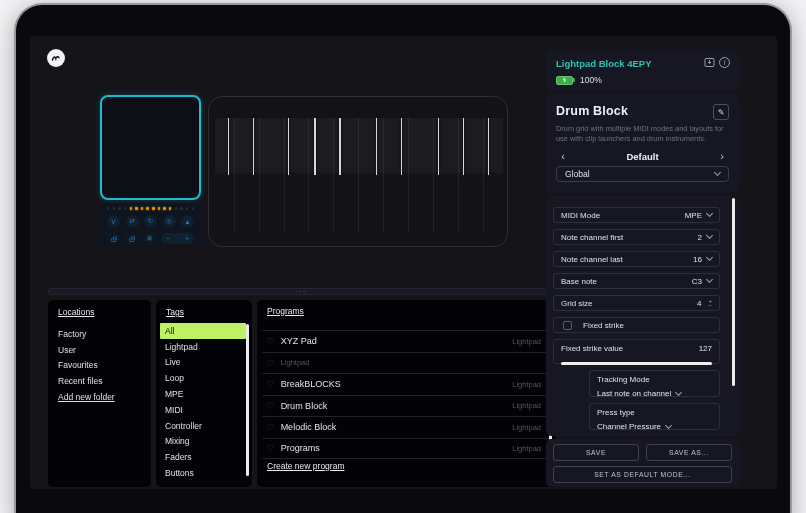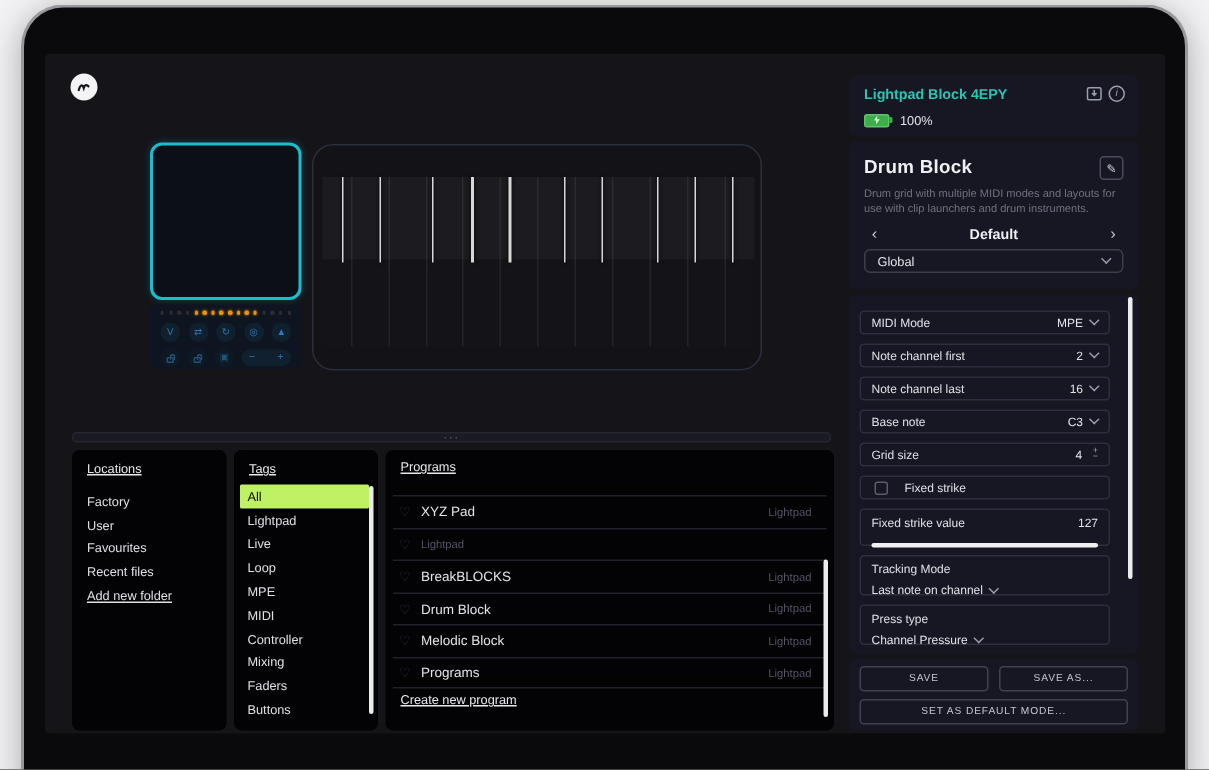--- a/index.html
+++ b/index.html
@@ -67,21 +67,21 @@
   .prog-list { position:absolute; left:5px; right:5px; top:30px; }
   .prog-row { height:21.5px; display:flex; align-items:center; border-top:1px solid #20212b; padding:0 10px 0 4px; }
   .prog-row:last-of-type { border-bottom:1px solid #20212b; }
   .heart { color:#3c3c49; font-size:8.5px; margin-right:7px; }
   .prog-name { font-size:9px; color:#e3e4e9; flex:1; }
   .prog-tag { font-size:7.5px; color:#555366; }
   .prog-action { position:absolute; left:10px; top:161px; font-size:8.5px; color:#e8e9ee; text-decoration:underline; }
   .prog-scroll { position:absolute; right:4px; top:73px; width:3.5px; height:105px; background:#ececec; border-radius:2px; }
 
   
-  .rcard { position:absolute; left:536px; width:193px; background:#161722; border-radius:5px; }
+  .rcard { position:absolute; left:516px; width:193px; background:#161722; border-radius:5px; }
   .rcard1 { top:14px; height:41px; padding:8px 10px; }
   .device-name { font-size:9.5px; font-weight:bold; color:#2cc5b2; }
   .batt-row { display:flex; align-items:center; margin-top:6px; gap:7px; }
   .battery { width:17px; height:9px; background:#3fae4a; border:1px solid #5dc468; border-radius:2px;
     position:relative; display:flex; align-items:center; justify-content:center; }
   .battery::after { content:""; position:absolute; right:-3px; width:2px; height:4px; background:#3fae4a; border-radius:0 1px 1px 0; }
   .bolt { width:4px; height:6px; background:#eafbe9; clip-path:polygon(60% 0,0 55%,45% 55%,35% 100%,100% 42%,52% 42%); }
   .batt-label { font-size:8.5px; color:#e3e4e9; }
   .r1-icons { position:absolute; right:9px; top:7px; display:flex; gap:4px; align-items:center; }
   .info-icon { width:11px; height:11px; border:1px solid #9aa0ae; border-radius:50%;
@@ -108,21 +108,21 @@
   .ctrl-rows { display:flex; flex-direction:column; gap:6px; }
   .ctrl-row { border:1px solid #2c2f3d; border-radius:3px; height:16px;
     display:flex; align-items:center; padding:0 7px; gap:5px; }
   .ctrl-label { flex:1; font-size:8px; color:#dfe0e6; }
   .ctrl-value { font-size:8px; color:#e3e4e9; }
   .stepper { display:flex; flex-direction:column; align-items:center; line-height:4px; margin-left:2px; }
   .stepper span { font-size:6px; color:#9aa0ae; height:4.5px; }
   .checkbox { width:9px; height:9px; border:1px solid #5a5d6b; border-radius:2px; margin:0 6px 0 2px; }
   .ctrl-row.slider-row { height:25px; flex-wrap:wrap; padding-top:4px; align-items:flex-start; }
   .slider-track { width:100%; height:3px; background:#f0f0f0; border-radius:2px; margin-top:4px; }
-  .ctrl-row.two-line { height:27px; flex-wrap:wrap; padding:4px 7px; align-content:space-between; }
+  .ctrl-row.two-line { height:27px; flex-wrap:wrap; padding:4px 7px; align-content:space-between;margin-left:36px; }
   .tl-label { width:100%; font-size:8px; color:#dfe0e6; }
   .tl-value { width:100%; display:flex; align-items:center; gap:5px;
     font-size:8px; color:#e3e4e9; }
 
   .rcard4 { top:403px; height:48px; padding:5px 7px; }
   .btn-row { display:flex; gap:7px; }
   .ui-btn { flex:1; height:17px; border:1px solid #3f424f; border-radius:3px;
     display:flex; align-items:center; justify-content:center;
     font-size:6.8px; letter-spacing:.6px; color:#c3c5cf; }
   .ui-btn.wide { margin-top:5px; }

